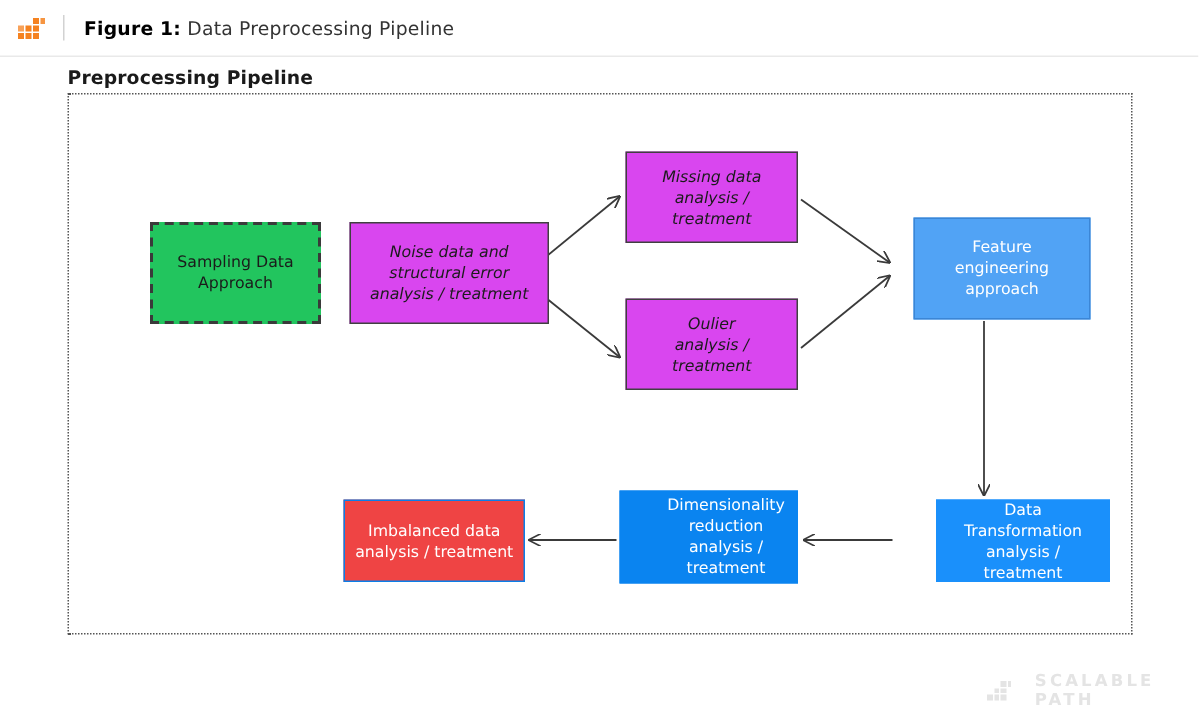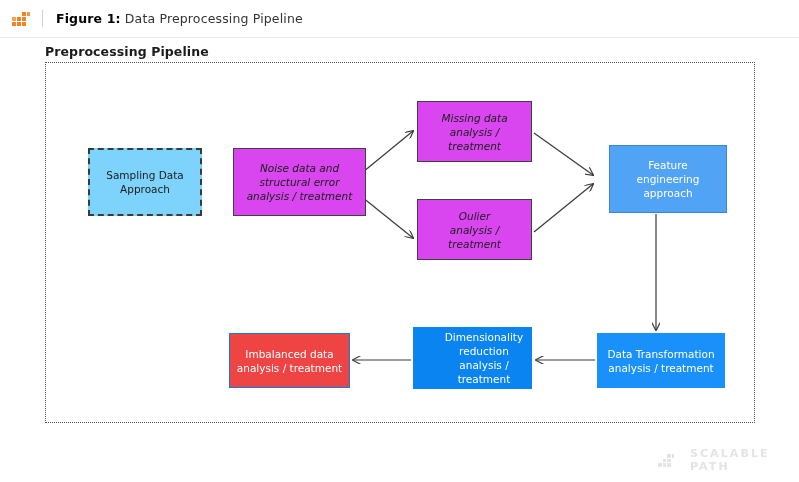--- a/index.html
+++ b/index.html
@@ -113,23 +113,24 @@
     align-items: center;
     justify-content: center;
     text-align: center;
     font-size: 10.5px;
     line-height: 14px;
     padding: 2px 5px;
   }
   .node .node-label { display: block; white-space: pre-line; }
 
   .node--sampling {
-    background: #7dd3fc;
+    background: #22c55e;
     border: 2px dashed #3a3a3a;
     color: #1b1b1b;
+    margin-left: 12px;
   }
   .node--lightblue {
     background: #d946ef;
     border: 1px solid #404040;
     color: #1b1b1b;
     font-style: italic;
   }
   .node--feature {
     background: #51a3f5;
     border: 1px solid #3b86d6;
@@ -150,21 +151,21 @@
     background: #ef4444;
     border: 1px solid #0a7ee8;
     color: #ffffff;
   }
 
   #node-sampling      { left: 88px;  top: 148px; width: 114px; height: 68px; }
   #node-noise         { left: 233px; top: 148px; width: 133px; height: 68px; }
   #node-missing       { left: 417px; top: 101px; width: 115px; height: 61px; }
   #node-outlier       { left: 417px; top: 199px; width: 115px; height: 61px; }
   #node-feature       { left: 597px; top: 145px; width: 118px; height: 68px; margin-left: 12px; }
-  #node-transform     { left: 597px; top: 333px; width: 128px; height: 55px; }
+  #node-transform     { left: 624px; top: 333px; width: 116px; height: 55px; }
   #node-dimred        { left: 413px; top: 327px; width: 119px; height: 62px; }
   #node-imbalanced    { left: 229px; top: 333px; width: 121px; height: 55px; }
 
   
   #watermark {
     position: absolute;
     left: 658px;
     top: 447px;
     display: flex;
     align-items: center;

